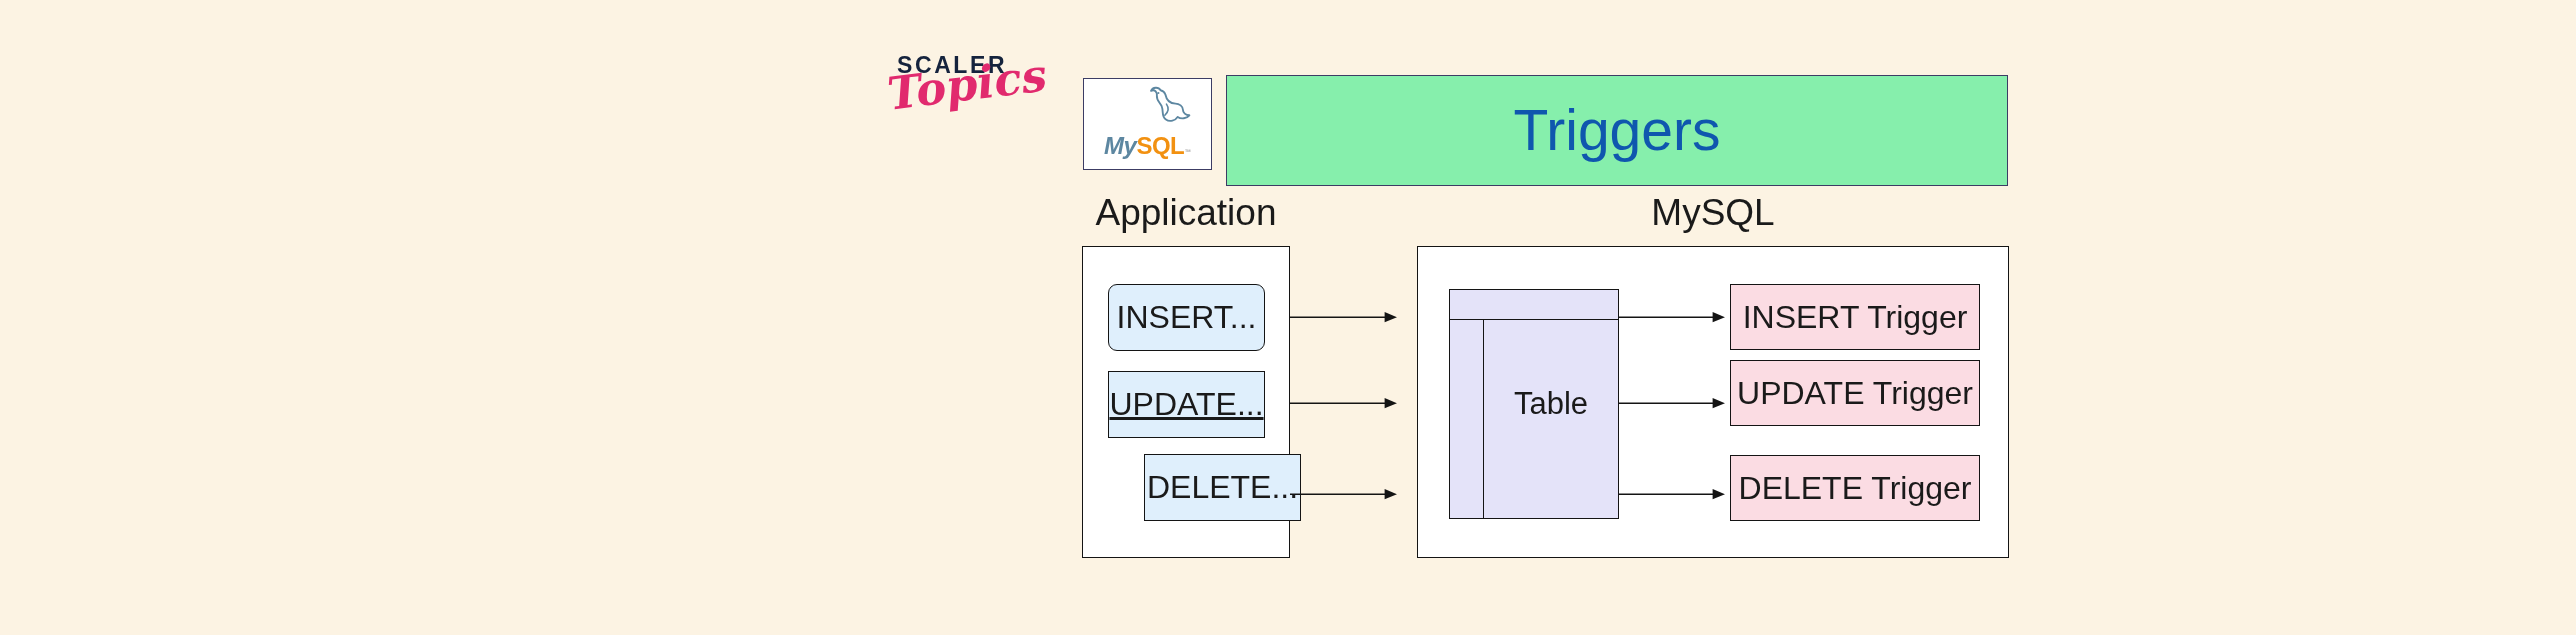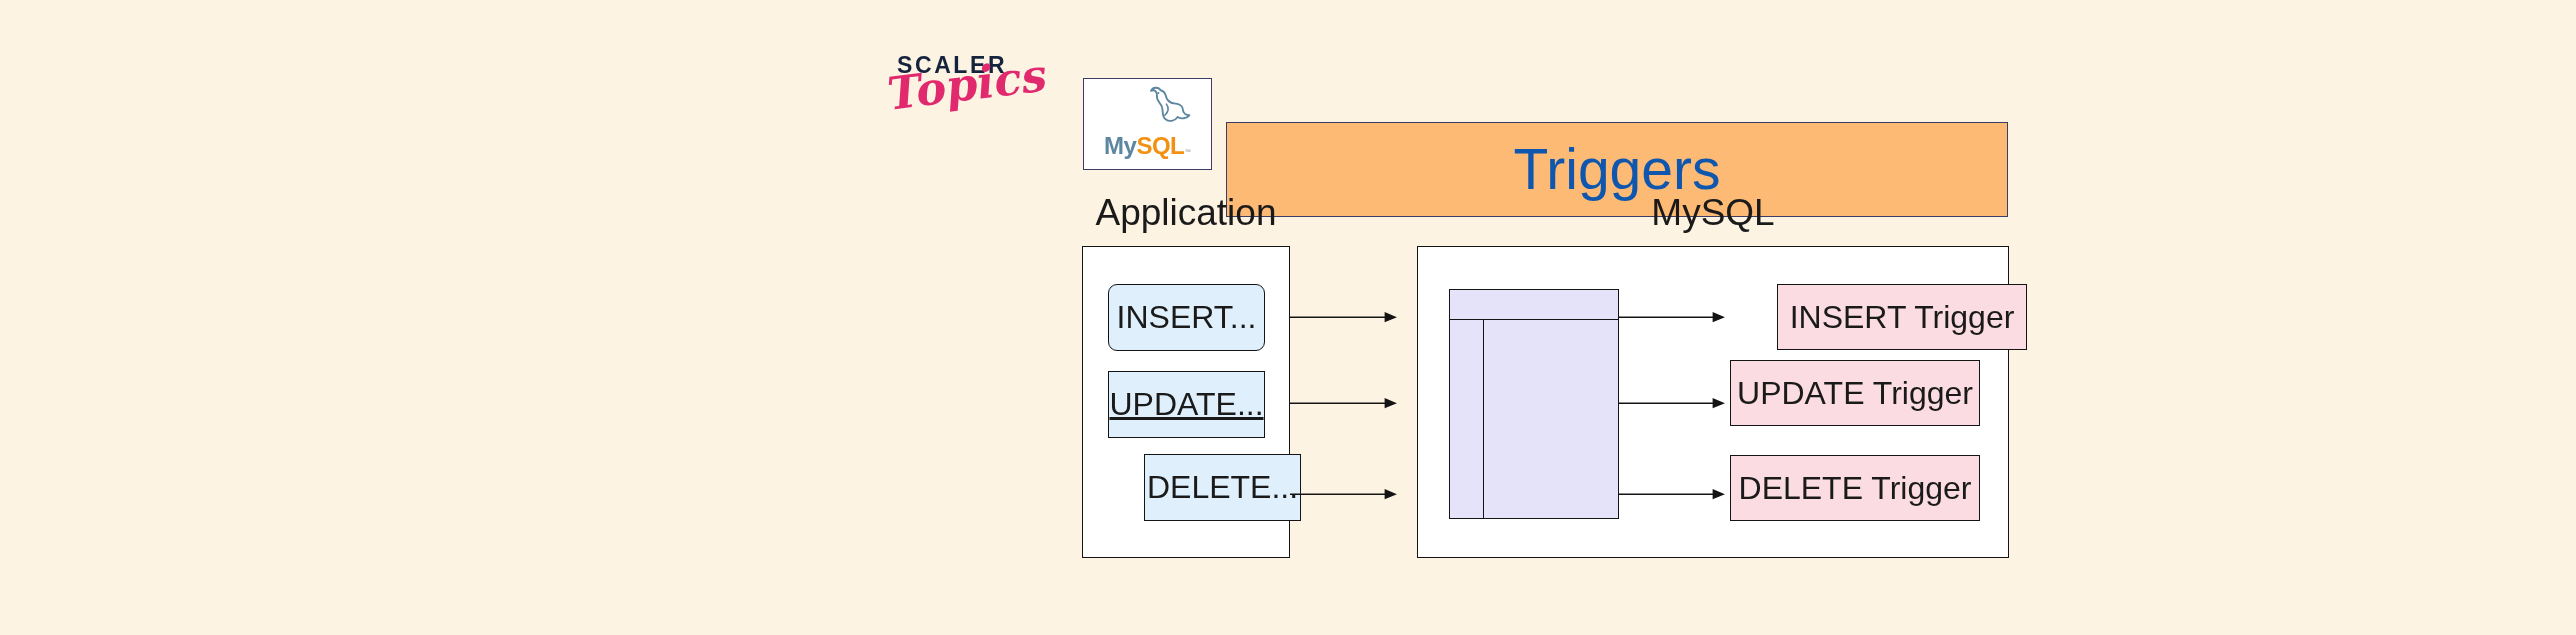--- a/index.html
+++ b/index.html
@@ -33,29 +33,29 @@
     left:1083px;top:78px;width:129px;height:92px;
     background:#fff;border:1.3px solid var(--border_navy,#3C3C64);
     box-sizing:border-box;
   }
   .dolphin{position:absolute;left:56px;top:7.2px;width:54px;height:49px;}
   .mysql-logo-text{
     position:absolute;left:0;right:0;bottom:11.3px;
     text-align:center;font-weight:700;font-size:24px;line-height:1;
     letter-spacing:-0.5px;
   }
-  .mysql-logo-text .my{color:var(--steel,#5D87A1);}
+  .mysql-logo-text .my{color:var(--steel,#5D87A1);font-style:italic;}
   .mysql-logo-text .sql{color:var(--orange,#F29111);}
   .mysql-logo-text .tm{font-size:6.7px;color:#8C8C8C;font-weight:400;letter-spacing:0;}
 
   .title-box{
-    left:1226px;top:75px;width:782px;height:95px;
-    background:#fdba74;border:1.3px solid var(--border_navy,#3C3C64);
-    box-sizing:border-box;
-    display:flex;align-items:center;justify-content:center;margin-top:47px;
+    left:1226px;top:75px;width:782px;height:111px;
+    background:#86efac;border:1.3px solid var(--border_navy,#3C3C64);
+    box-sizing:border-box;
+    display:flex;align-items:center;justify-content:center;
   }
   .title-box .title-text{
     font-size:57px;color:var(--title_blue,#0F57AE);
     line-height:1;
   }
 
   
   .section-label{
     font-size:37px;color:var(--text,#1A1A1A);
     text-align:center;line-height:1;
@@ -107,21 +107,21 @@
 
   
   .trig-box{
     left:1730px;width:250px;height:66px;
     background:var(--fill_pink,#FBDCE3);
     border:1.5px solid var(--border_dark,#141414);
     box-sizing:border-box;
     display:flex;align-items:center;justify-content:center;
     font-size:32px;color:var(--text,#1A1A1A);
   }
-  .trig-insert{top:284px;margin-left:47px;}
+  .trig-insert{top:284px;}
   .trig-update{top:360px;}
   .trig-delete{top:455px;}
 
   
   .arrow{width:108px;height:12.4px;}
   .arrow-a{left:1290px;}
   .arrow-b{left:1618px;}
   .arrow-y1{top:311px;}
   .arrow-y2{top:397px;}
   .arrow-y3{top:488px;}
@@ -160,20 +160,21 @@
 </div>
 <div class="abs stmt-box stmt-delete">
   <span>DELETE...</span>
 </div>
 
 <div class="abs container-box mysql-container"></div>
 
 <div class="abs table-shape">
   <div class="table-header-row"></div>
   <div class="table-col"></div>
+  <div class="table-label">Table</div>
 </div>
 
 <div class="abs trig-box trig-insert">
   <span>INSERT Trigger</span>
 </div>
 <div class="abs trig-box trig-update">
   <span>UPDATE Trigger</span>
 </div>
 <div class="abs trig-box trig-delete">
   <span>DELETE Trigger</span>

